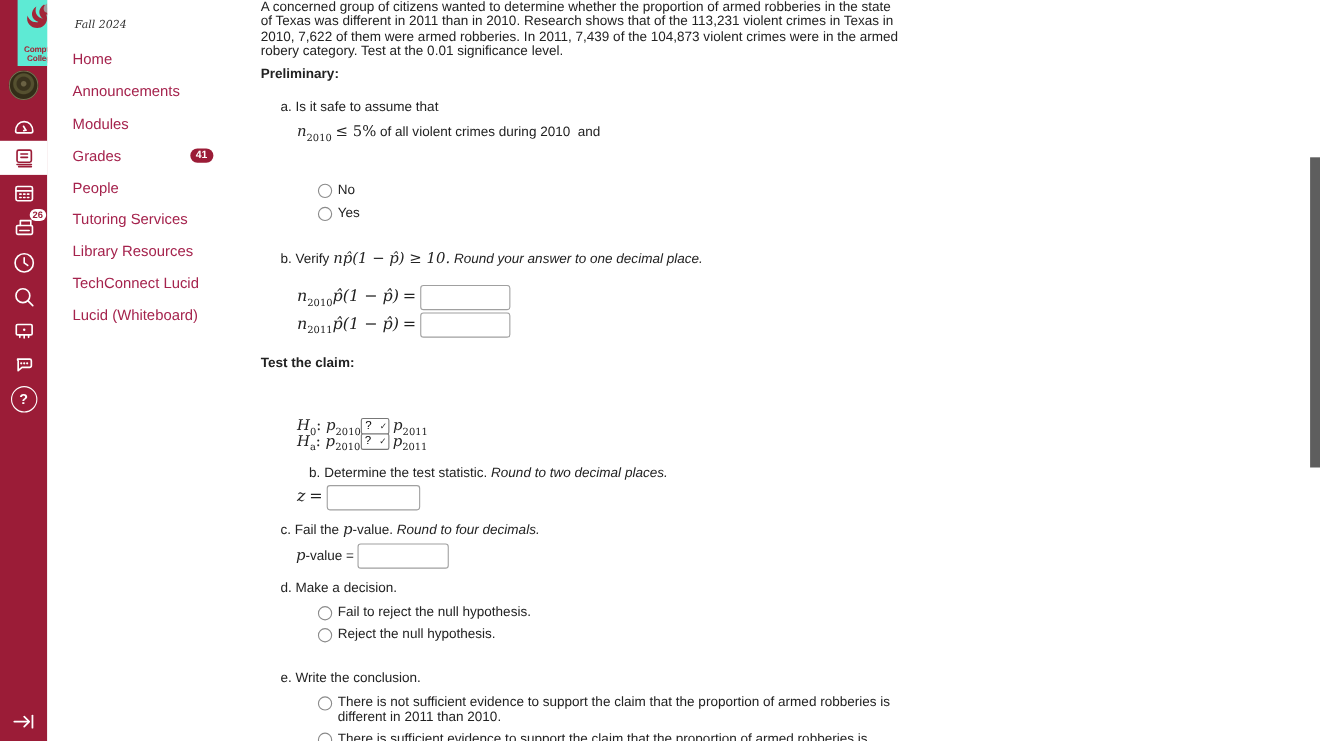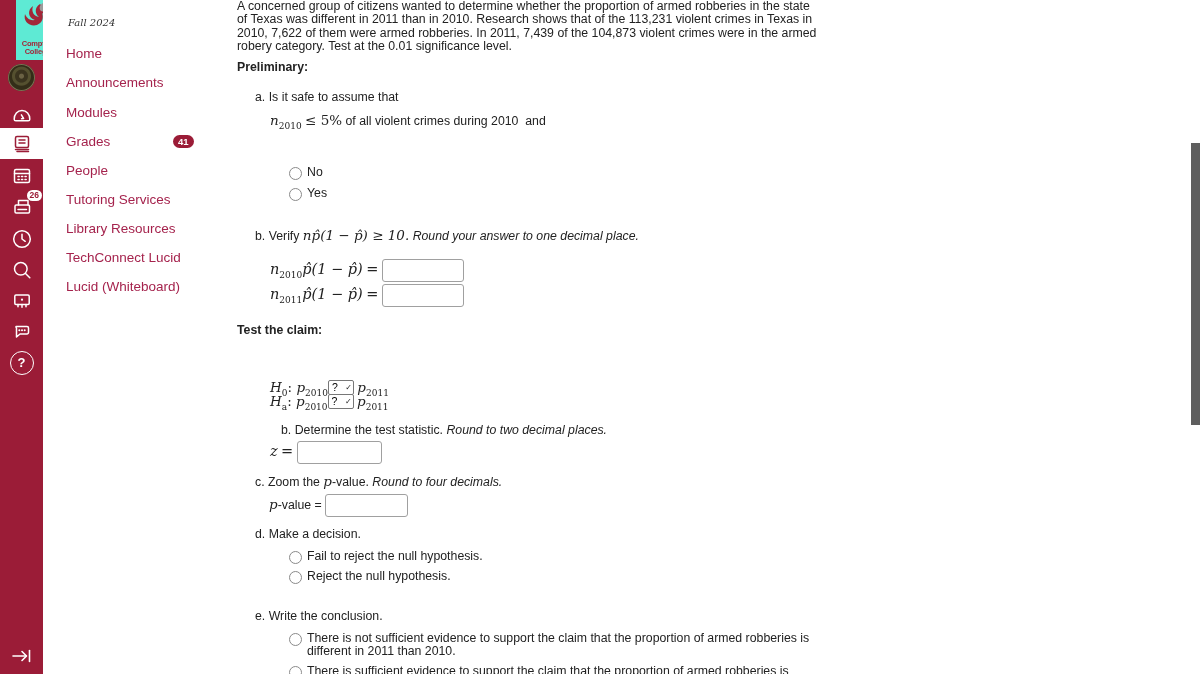--- a/index.html
+++ b/index.html
@@ -219,21 +219,21 @@
     <span>b. Determine the test statistic.</span>
     <span class="ital">Round to two decimal places.</span>
   </div>
   <div class="blk" style="top:441px;left:33px;">
     <span class="math-lg">z</span>
     <span class="math-lg" style="font-style:normal;">=</span>
     <span class="ansbox" style="width:83px;height:21px;"></span>
   </div>
 
   <div class="blk" style="top:475px;left:18px;">
-    <span>c. Zoom the</span>
+    <span>c. Fail the</span>
     <span class="math">p</span><span>-value.</span>
     <span class="ital">Round to four decimals.</span>
   </div>
   <div class="blk" style="top:494px;left:32px;">
     <span class="math">p</span><span>-value =</span>
     <span class="ansbox" style="width:81px;height:21px;"></span>
   </div>
 
   <div class="blk" style="top:528px;left:18px;">d. Make a decision.</div>
   <div class="blk radio-row" style="top:550px;left:52px;">

